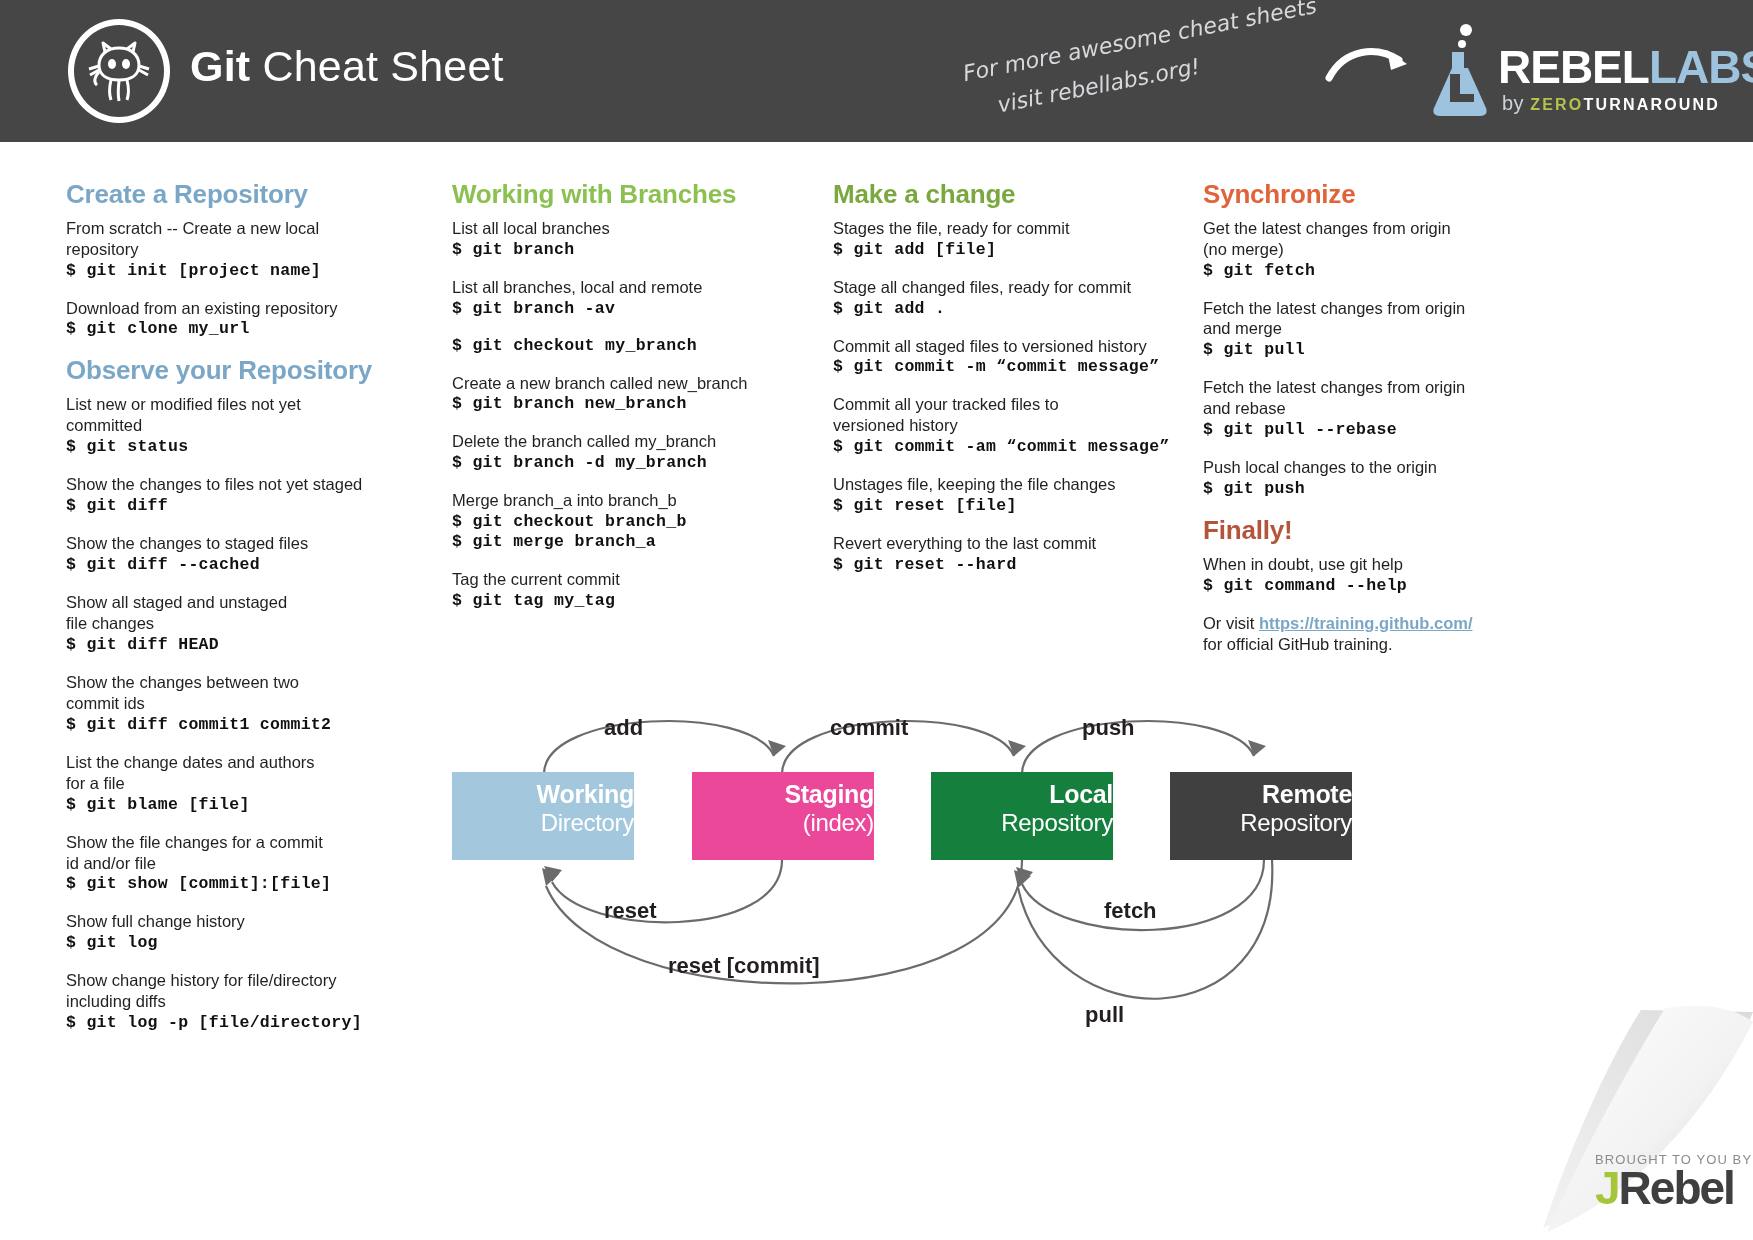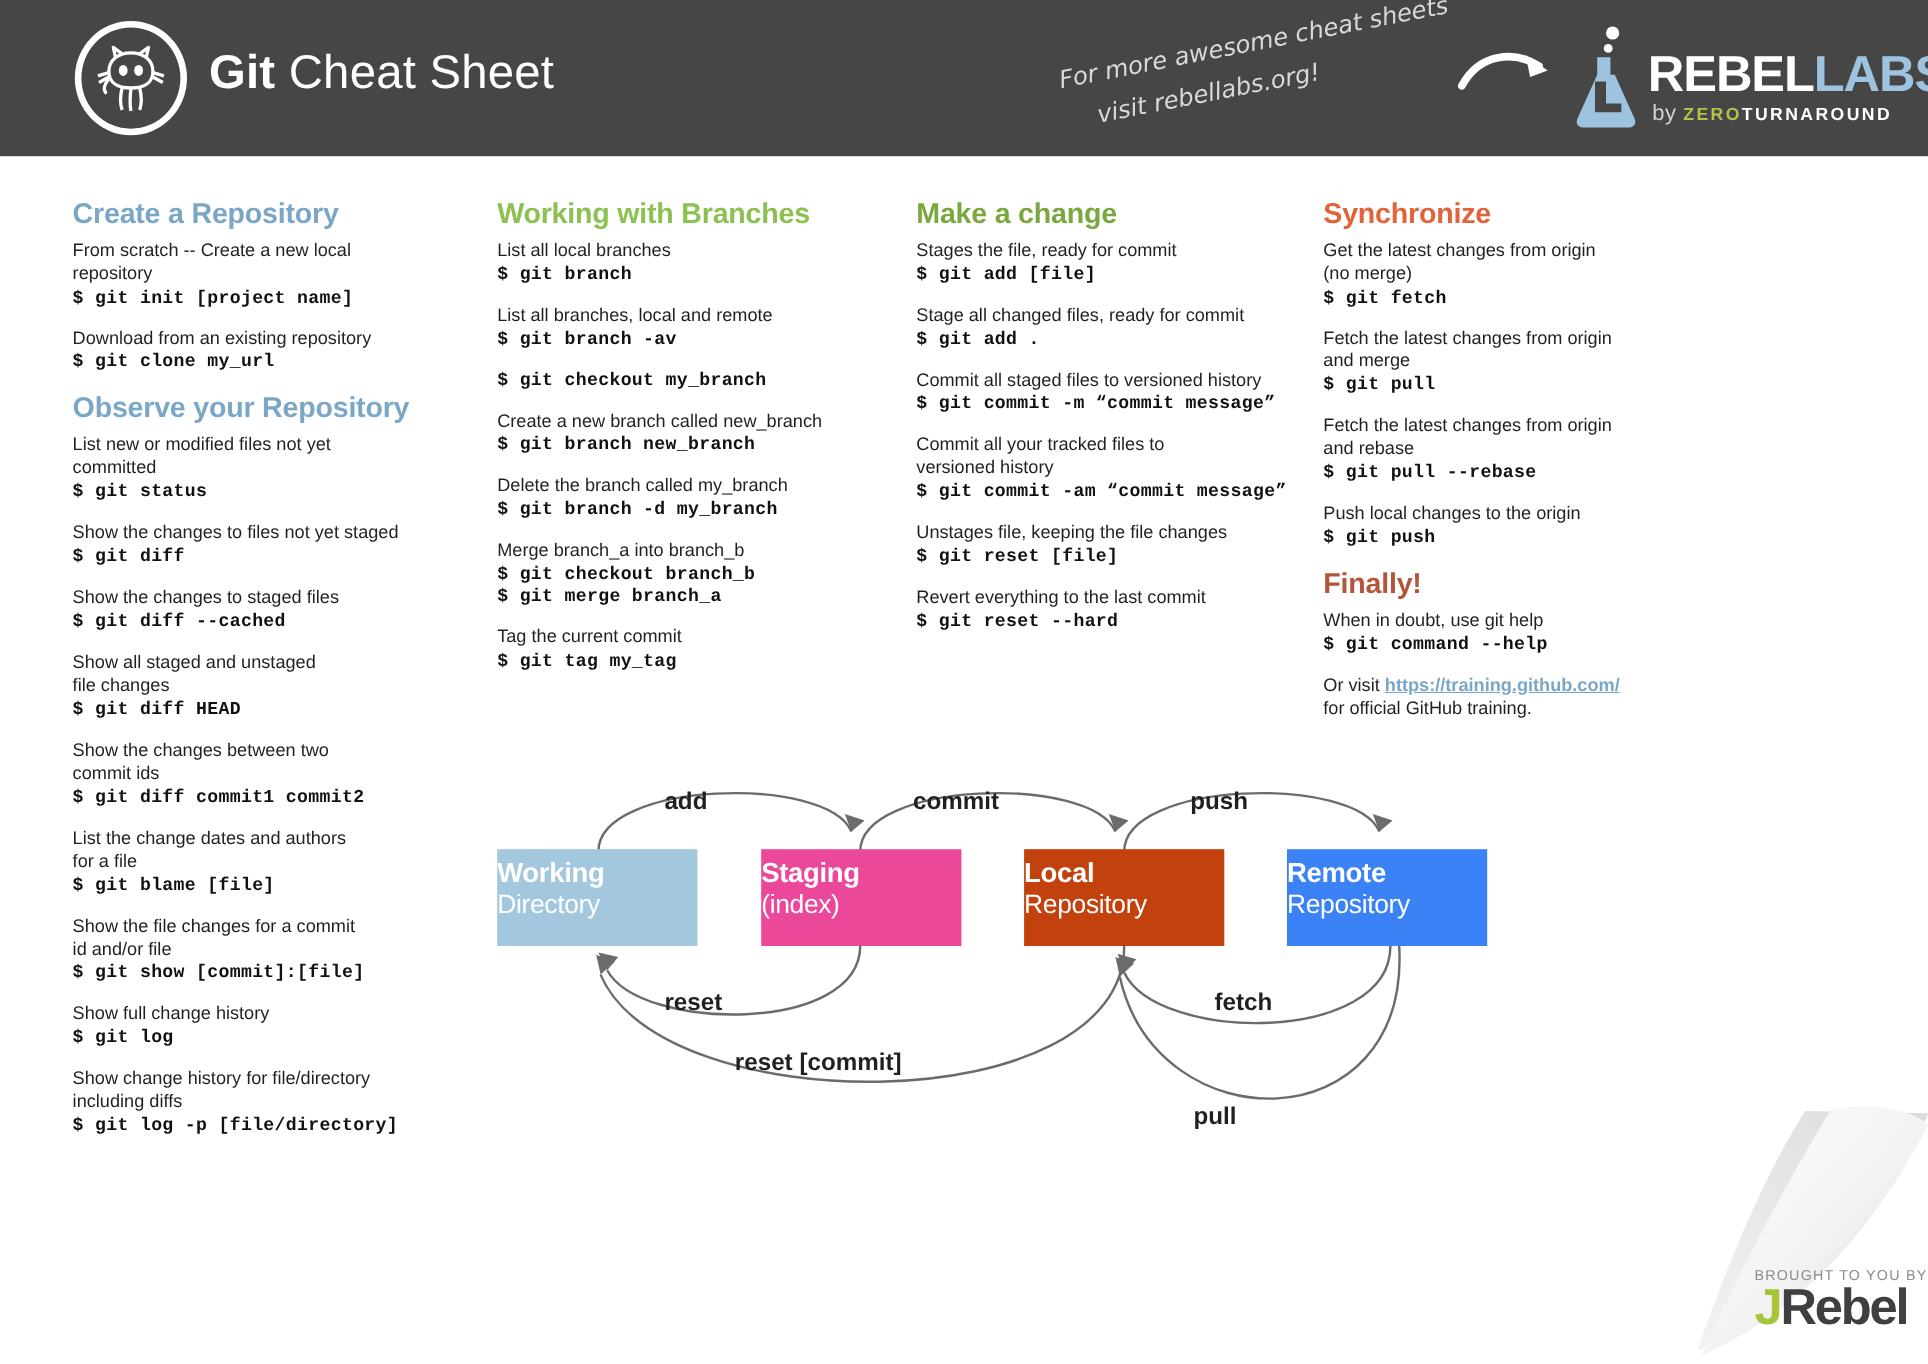--- a/index.html
+++ b/index.html
@@ -87,28 +87,28 @@
   }
   .gap-lg { margin-top: 34px; }
   .link { color: #7ba7c7; font-weight: bold; text-decoration: underline; }
 
   
   .diagram { position: absolute; left: 452px; top: 690px; width: 1010px; height: 460px; }
   .diagram svg.curves { position: absolute; left: 0; top: 0; }
 
   .dbox {
     position: absolute; width: 182px; height: 88px;
-    text-align: left; color: #fff; padding-top: 9px;
+    text-align: right; color: #fff; padding-top: 9px;
   }
   .dbox .bold { display: block; font-size: 25px; font-weight: bold; line-height: 1.1; letter-spacing: -0.3px;}
   .dbox .norm { display: block; font-size: 24px; font-weight: 300; line-height: 1.15; letter-spacing: -0.3px;}
   .b1 { left: 0px;   top: 82px; background: #a3c7dd; }
   .b2 { left: 240px; top: 82px; background: #ec4899; }
-  .b3 { left: 479px; top: 82px; background: #c2410c; }
-  .b4 { left: 718px; top: 82px; background: #3b82f6; }
+  .b3 { left: 479px; top: 82px; background: #15803d; }
+  .b4 { left: 718px; top: 82px; background: #404040; }
   .shadow1, .shadow2, .shadow3, .shadow4 {
     position: absolute; width: 182px; height: 88px; z-index: -1;
   }
   .s1 { left: 10px;  top: 92px; background: #87b3cd; }
   .s2 { left: 250px; top: 92px; background: #5c869e; }
   .s3 { left: 489px; top: 92px; background: #456c80; }
   .s4 { left: 728px; top: 92px; background: #2c4653; }
 
   .dlabel {
     position: absolute; font-size: 22px; font-weight: bold; color: #231f20;

